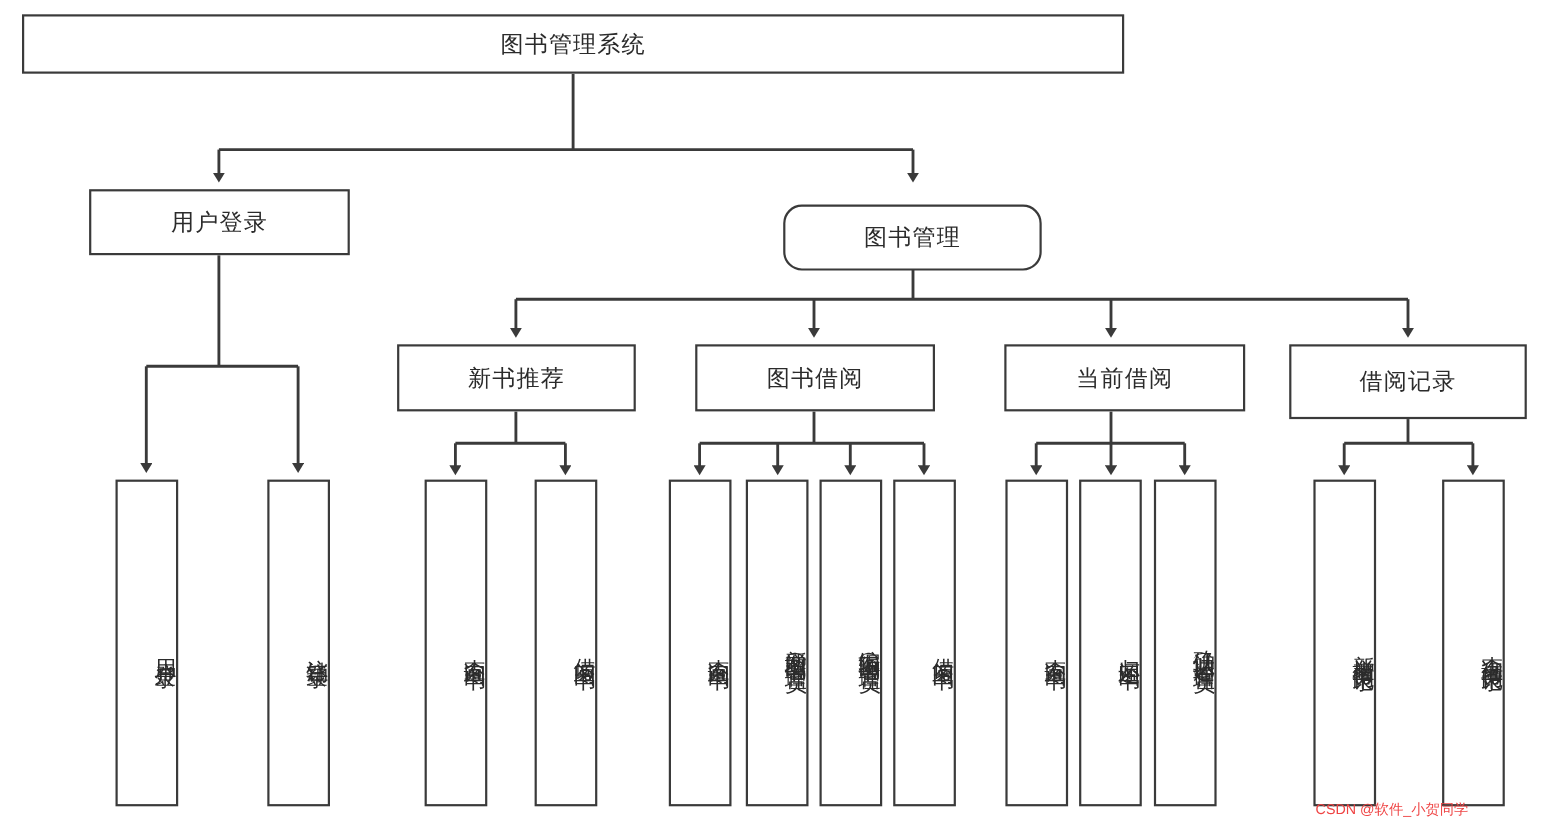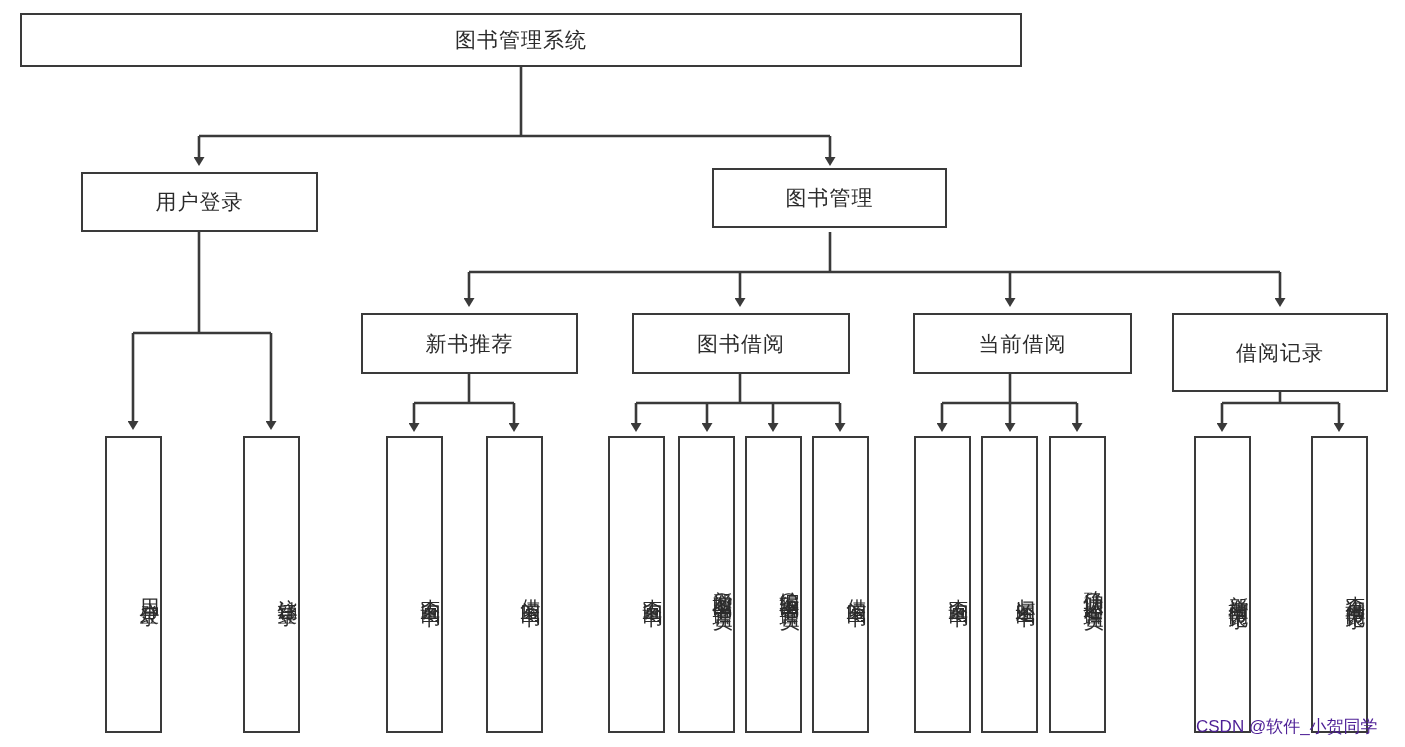--- a/index.html
+++ b/index.html
@@ -23,24 +23,25 @@
     font-size:20px;
     letter-spacing:3px;
     line-height:1;
     white-space:nowrap;
     align-items:flex-start;
     justify-content:center;
     padding-top:8px;
   }
   .watermark{
     position:absolute;
-    font-size:17px;
-    color:#4c1d95;
+    font-size:13px;
+    color:#ef4444;
     white-space:nowrap;
     pointer-events:none;
+    margin-top:12px;
   }
 </style>
 </head>
 <body>
 
 <div id="stage">
 
   <svg width="1405" height="747" aria-hidden="true">
     <defs>
       <marker id="arrow" markerWidth="10" markerHeight="11" refX="1" refY="5.5" orient="auto" markerUnits="userSpaceOnUse">
@@ -91,34 +92,34 @@
     </g>
   </svg>
 
   <div class="node-box node-h" style="left:20px;top:13px;width:1002px;height:54px;">
     <span>图书管理系统</span>
   </div>
 
   <div class="node-box node-h" style="left:81px;top:172px;width:237px;height:60px;">
     <span>用户登录</span>
   </div>
-  <div class="node-box node-h" style="left:712px;top:168px;width:235px;height:60px;">
+  <div class="node-box node-h" style="left:712px;top:186px;width:235px;height:60px;border-radius:17px;">
     <span>图书管理</span>
   </div>
 
   <div class="node-box node-h" style="left:632px;top:313px;width:218px;height:61px;">
     <span>图书借阅</span>
   </div>
   <div class="node-box node-h" style="left:361px;top:313px;width:217px;height:61px;">
     <span>新书推荐</span>
   </div>
   <div class="node-box node-h" style="left:901px;top:313px;width:219px;height:61px;margin-left:12px;">
     <span>当前借阅</span>
   </div>
-  <div class="node-box node-h" style="left:1172px;top:313px;width:216px;height:79px;">
+  <div class="node-box node-h" style="left:1172px;top:313px;width:216px;height:68px;">
     <span>借阅记录</span>
   </div>
 
   <div class="node-box node-v" style="left:105px;top:436px;width:57px;height:297px;">
     <span>用户登录</span>
   </div>
   <div class="node-box node-v" style="left:243px;top:436px;width:57px;height:297px;">
     <span>注销登录</span>
   </div>
 

